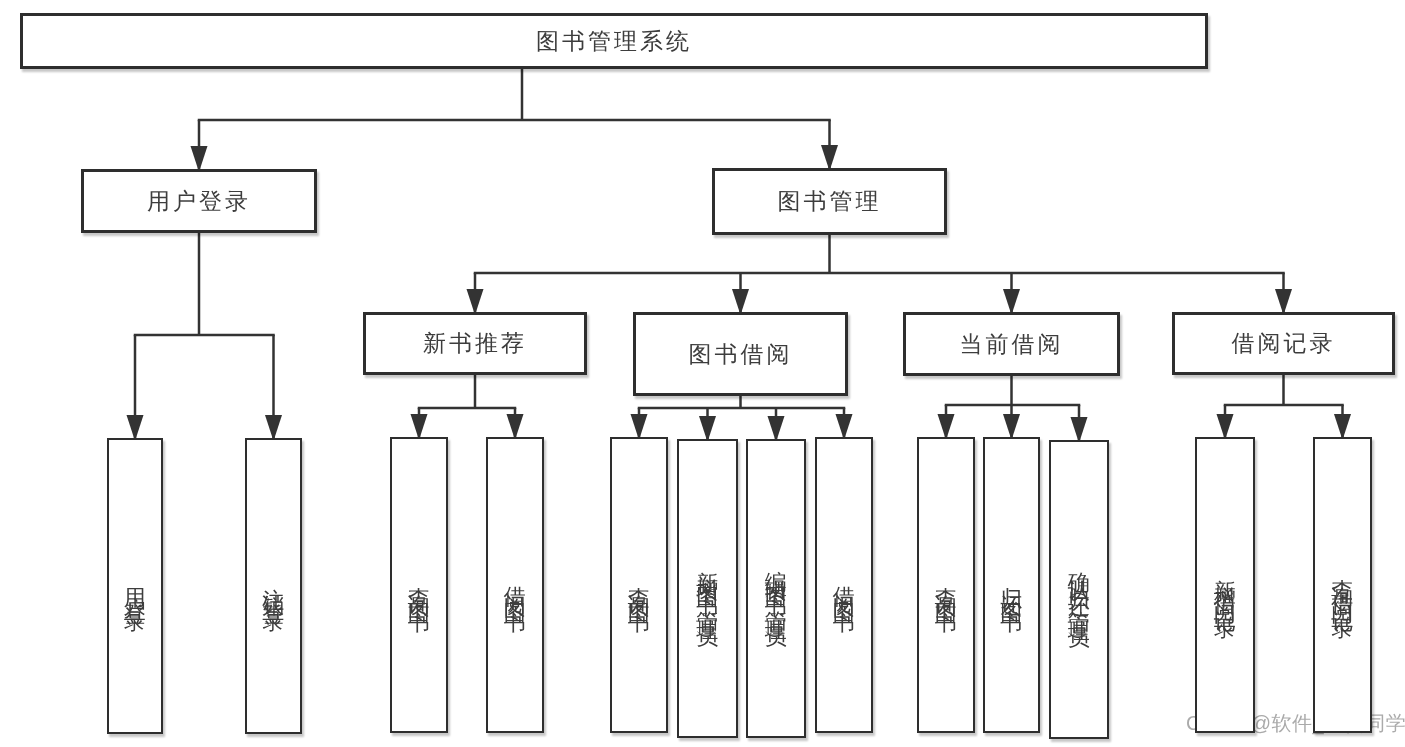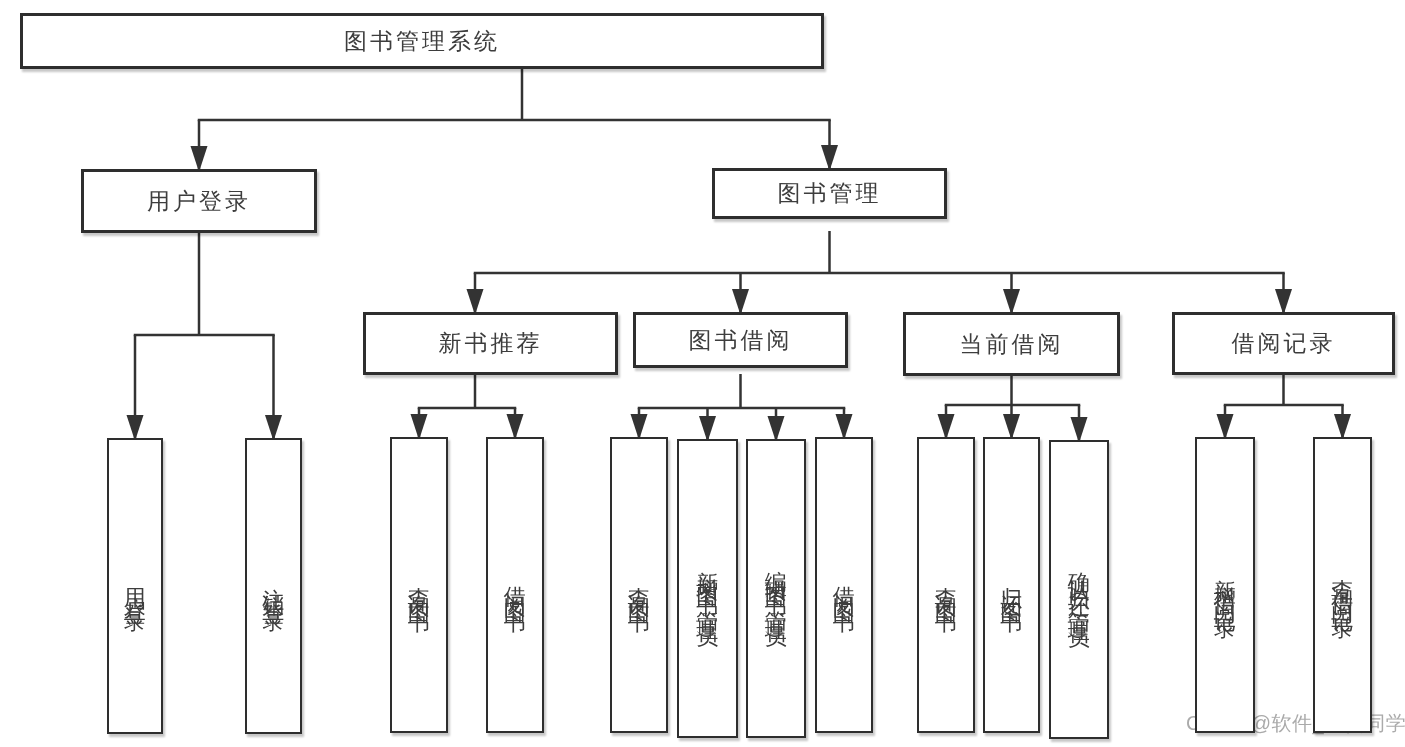--- a/index.html
+++ b/index.html
@@ -111,33 +111,33 @@
       <polygon points="1070.5,417 1087.5,417 1079,443" fill="#333333"></polygon>
       <line x1="1283.5" y1="373" x2="1283.5" y2="405" stroke="#333333" stroke-width="2.5"></line>
       <line x1="1223.75" y1="405" x2="1343.75" y2="405" stroke="#333333" stroke-width="2.5"></line>
       <line x1="1225" y1="405" x2="1225" y2="439" stroke="#333333" stroke-width="2.5"></line>
       <polygon points="1216.5,414 1233.5,414 1225,440" fill="#333333"></polygon>
       <line x1="1342.5" y1="405" x2="1342.5" y2="439" stroke="#333333" stroke-width="2.5"></line>
       <polygon points="1334,414 1351,414 1342.5,440" fill="#333333"></polygon>
     </svg>
 
   <div class="watermark">CSDN @软件_小贺同学</div>
-<div class="node" style="left: 20px; top: 13px; width: 804px; height: 56px; border-color: rgb(46, 46, 46); background: rgb(255, 255, 255); color: rgb(61, 61, 61);">
+<div class="node" style="left: 20px; top: 13px; width: 1188px; height: 56px; border-color: rgb(46, 46, 46); background: rgb(255, 255, 255); color: rgb(61, 61, 61);">
       <span class="lbl">图书管理系统</span>
     </div>
     <div class="node" style="left: 81px; top: 169px; width: 236px; height: 64px; border-color: rgb(46, 46, 46); background: rgb(255, 255, 255); color: rgb(61, 61, 61);">
       <span class="lbl">用户登录</span>
     </div>
-    <div class="node" style="left: 712px; top: 168px; width: 235px; height: 51px; border-color: rgb(46, 46, 46); background: rgb(255, 255, 255); color: rgb(61, 61, 61);">
+    <div class="node" style="left: 712px; top: 168px; width: 235px; height: 67px; border-color: rgb(46, 46, 46); background: rgb(255, 255, 255); color: rgb(61, 61, 61);">
       <span class="lbl">图书管理</span>
     </div>
-    <div class="node" style="left: 363px; top: 312px; width: 255px; height: 63px; border-color: rgb(46, 46, 46); background: rgb(255, 255, 255); color: rgb(61, 61, 61);">
+    <div class="node" style="left: 363px; top: 312px; width: 224px; height: 63px; border-color: rgb(46, 46, 46); background: rgb(255, 255, 255); color: rgb(61, 61, 61);">
       <span class="lbl">新书推荐</span>
     </div>
-    <div class="node" style="left: 633px; top: 312px; width: 215px; height: 56px; border-color: rgb(46, 46, 46); background: rgb(255, 255, 255); color: rgb(61, 61, 61);">
+    <div class="node" style="left: 633px; top: 312px; width: 215px; height: 84px; border-color: rgb(46, 46, 46); background: rgb(255, 255, 255); color: rgb(61, 61, 61);">
       <span class="lbl">图书借阅</span>
     </div>
     <div class="node" style="left: 903px; top: 312px; width: 217px; height: 64px; border-color: rgb(46, 46, 46); background: rgb(255, 255, 255); color: rgb(61, 61, 61); align-items: center;">
       <span class="lbl">当前借阅</span>
     </div>
     <div class="node" style="left: 1172px; top: 312px; width: 223px; height: 63px; border-color: rgb(46, 46, 46); background: rgb(255, 255, 255); color: rgb(61, 61, 61);">
       <span class="lbl">借阅记录</span>
     </div>
     <div class="node vertical" style="left: 107px; top: 438px; width: 56px; height: 296px; border-color: rgb(46, 46, 46); background: rgb(255, 255, 255); color: rgb(61, 61, 61);">
       <span class="lbl">用户登录</span>

